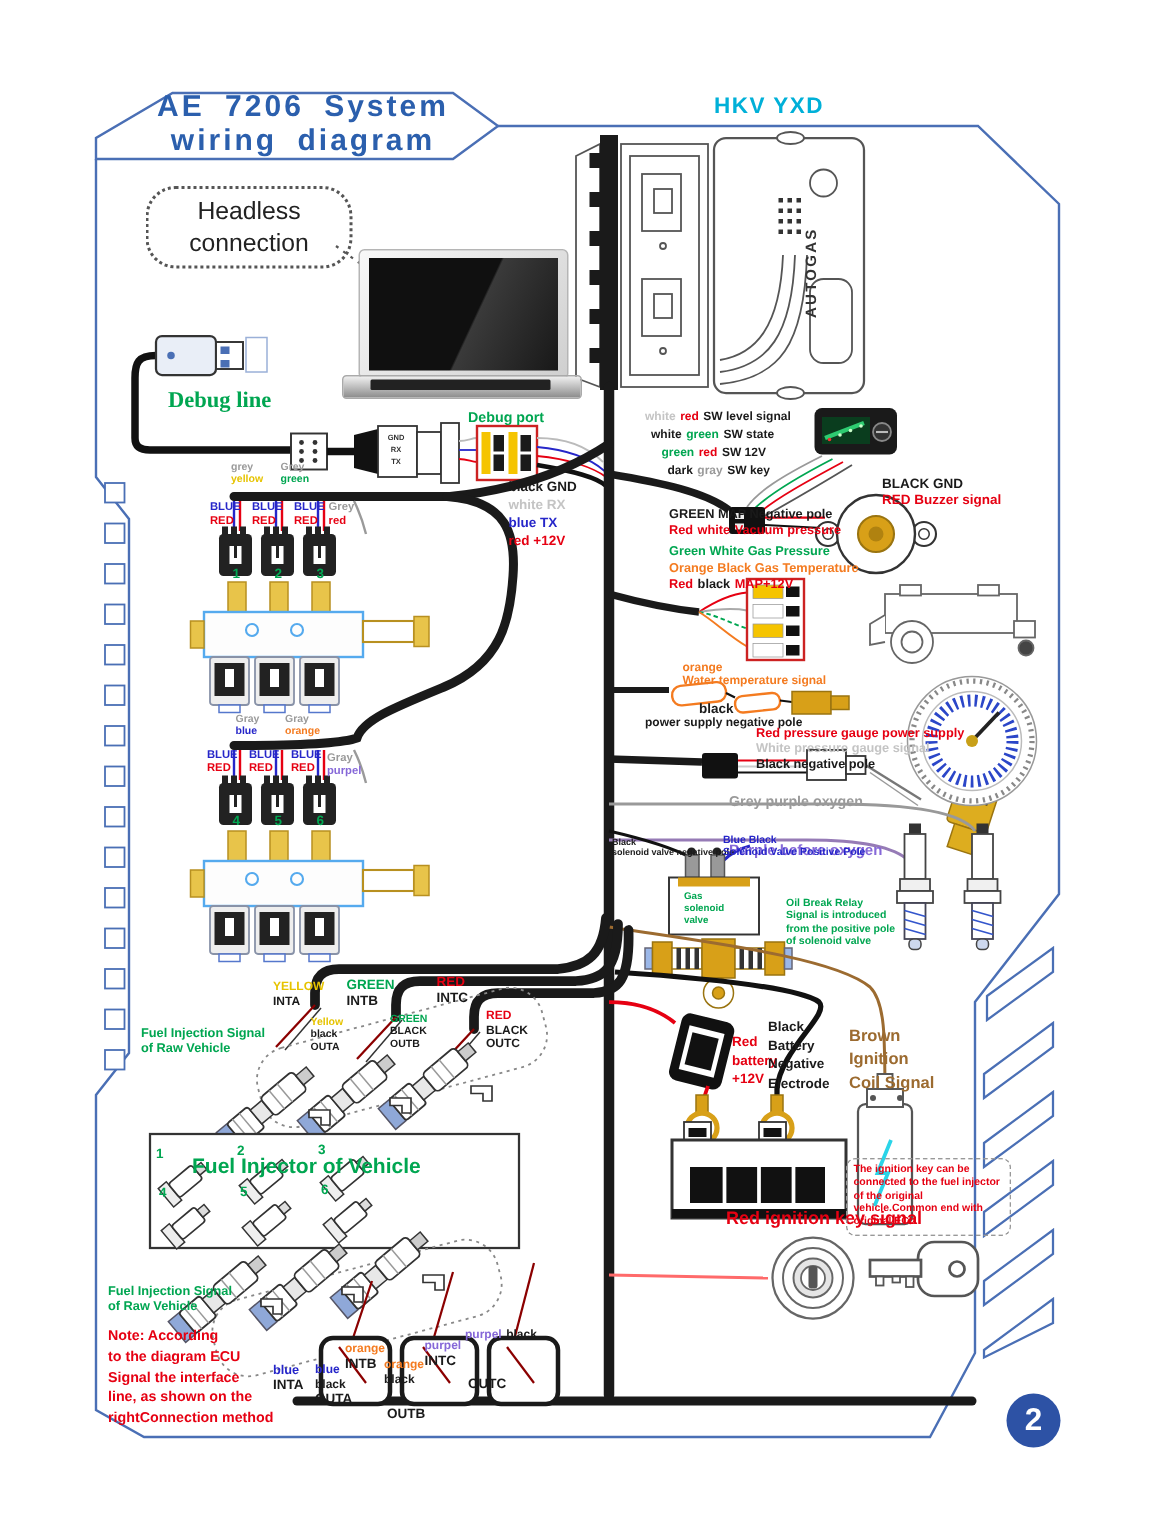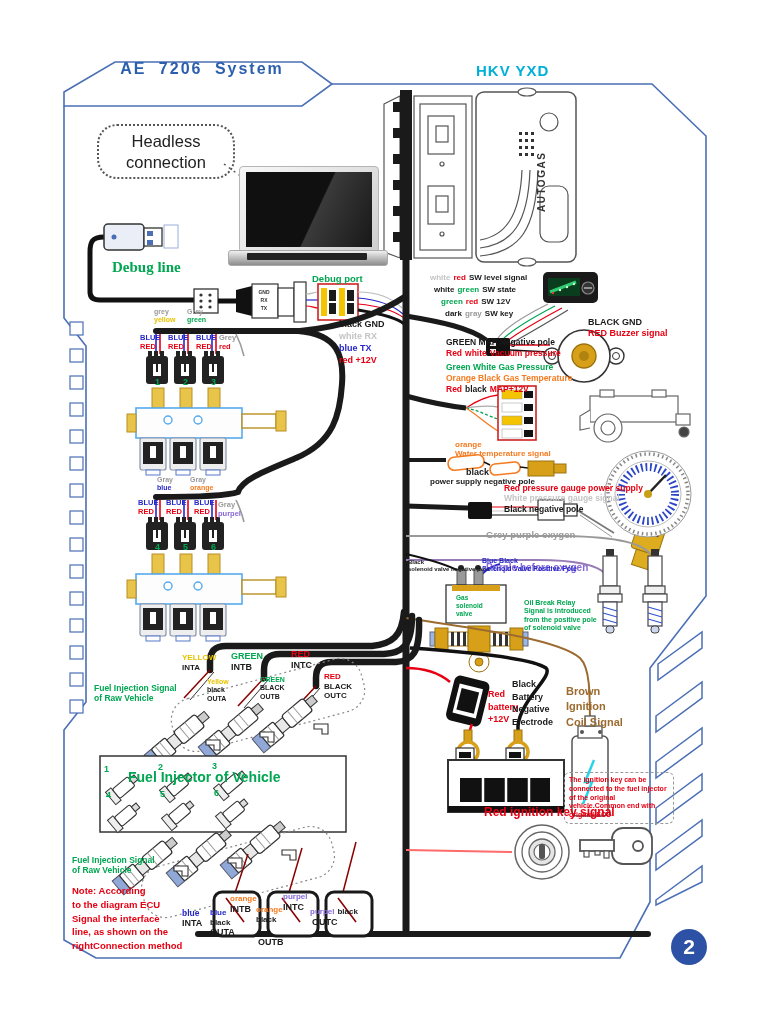--- a/index.html
+++ b/index.html
@@ -6,21 +6,21 @@
   #canvas{position:relative;width:768px;height:1024px;background:#fff;overflow:hidden;
           font-family:"Liberation Sans",sans-serif;}
   svg{position:absolute;left:0;top:0;}
   .lbl{position:absolute;font:bold 8px "Liberation Sans",sans-serif;line-height:1.2;white-space:nowrap;color:#1a1a1a;z-index:5;}
   .ln{display:block;}
   .c-red{color:#e60012}.c-blue{color:#2626c9}.c-green{color:#00a651}.c-orange{color:#f47b20}
   .c-purple{color:#8668d8}.c-gray{color:#9a9a9a}.c-lgray{color:#c4c4c4}.c-yellow{color:#e6c300}.c-brown{color:#9c6b30}.c-cyan{color:#00b0d8}.c-title{color:#2b5fad}
   .seg span{margin-right:3px;}
   
   .title-text{position:absolute;left:84px;top:60px;width:236px;text-align:center;z-index:6;
-    font-size:16px;font-weight:bold;letter-spacing:2px;word-spacing:6px;line-height:1.15;}
+    font-size:20px;font-weight:bold;letter-spacing:2px;word-spacing:6px;line-height:1.15;}
   .headless{position:absolute;left:97px;top:124px;width:126px;border:2px dotted #555;
     border-radius:20px;text-align:center;padding:5px 4px;font-size:16.5px;color:#222;
     font-weight:500;line-height:1.25;z-index:6;}
   
   .laptop-screen{position:absolute;left:239px;top:166px;width:138px;height:85px;
     background:linear-gradient(135deg,#f8f8f8,#cfcfcf);border:1px solid #b5b5b5;border-radius:4px;z-index:4;}
   .laptop-screen .inner{position:absolute;left:6px;top:5px;right:6px;bottom:5px;
     background:linear-gradient(115deg,#101010 55%,#3a3a3a 56%,#181818);}
   .laptop-base{position:absolute;left:228px;top:250px;width:158px;height:14px;
     background:linear-gradient(#f0f0f0,#8c8c8c);border-radius:3px;border:1px solid #aaa;z-index:4;}
@@ -493,20 +493,21 @@
     <rect x="326" y="892" width="46" height="44" rx="8"></rect>
     <path d="M226,898 L244,922" stroke="#8b0000" stroke-width="1.5"></path>
     <path d="M282,898 L300,922" stroke="#8b0000" stroke-width="1.5"></path>
     <path d="M338,898 L356,922" stroke="#8b0000" stroke-width="1.5"></path>
   </g>
   <path d="M224,164 L246,180" stroke="#555" stroke-width="1.5" stroke-dasharray="2 4" fill="none"></path>
 </svg>
 
 <div class="title-text c-title">
   <span class="ln">AE 7206 System</span>
+  <span class="ln">wiring diagram</span>
 </div>
 <div class="lbl c-cyan" style="left:476px;top:62px;font-size:15px;letter-spacing:1px;">HKV YXD</div>
 <div class="headless">
   <span class="ln">Headless</span>
   <span class="ln">connection</span>
 </div>
 
 <div class="laptop-screen">
       <div class="inner"></div>
     </div>
@@ -716,20 +717,20 @@
 <div class="lbl" style="left:210px;top:908px;">
       <span class="ln c-blue">blue</span>
       <span class="ln">black</span>
       <span class="ln" style="font-size:9px">OUTA</span>
     </div>
 <div class="lbl" style="left:256px;top:905px;">
       <span class="ln c-orange">orange</span>
       <span class="ln">black</span>
     </div>
 <div class="lbl" style="left:258px;top:937px;font-size:9px;">OUTB</div>
-<div class="lbl seg" style="left:310px;top:907px;"><span class="c-purple">purpel</span><span>black</span></div>
+<div class="lbl seg" style="left:310px;top:885px;"><span class="c-purple">purpel</span><span>black</span></div>
 <div class="lbl" style="left:312px;top:917px;font-size:9px;">OUTC</div>
 
 <div class="page-circle">
       <span>2</span>
     </div>
 
 </div>
 
 </body></html>

